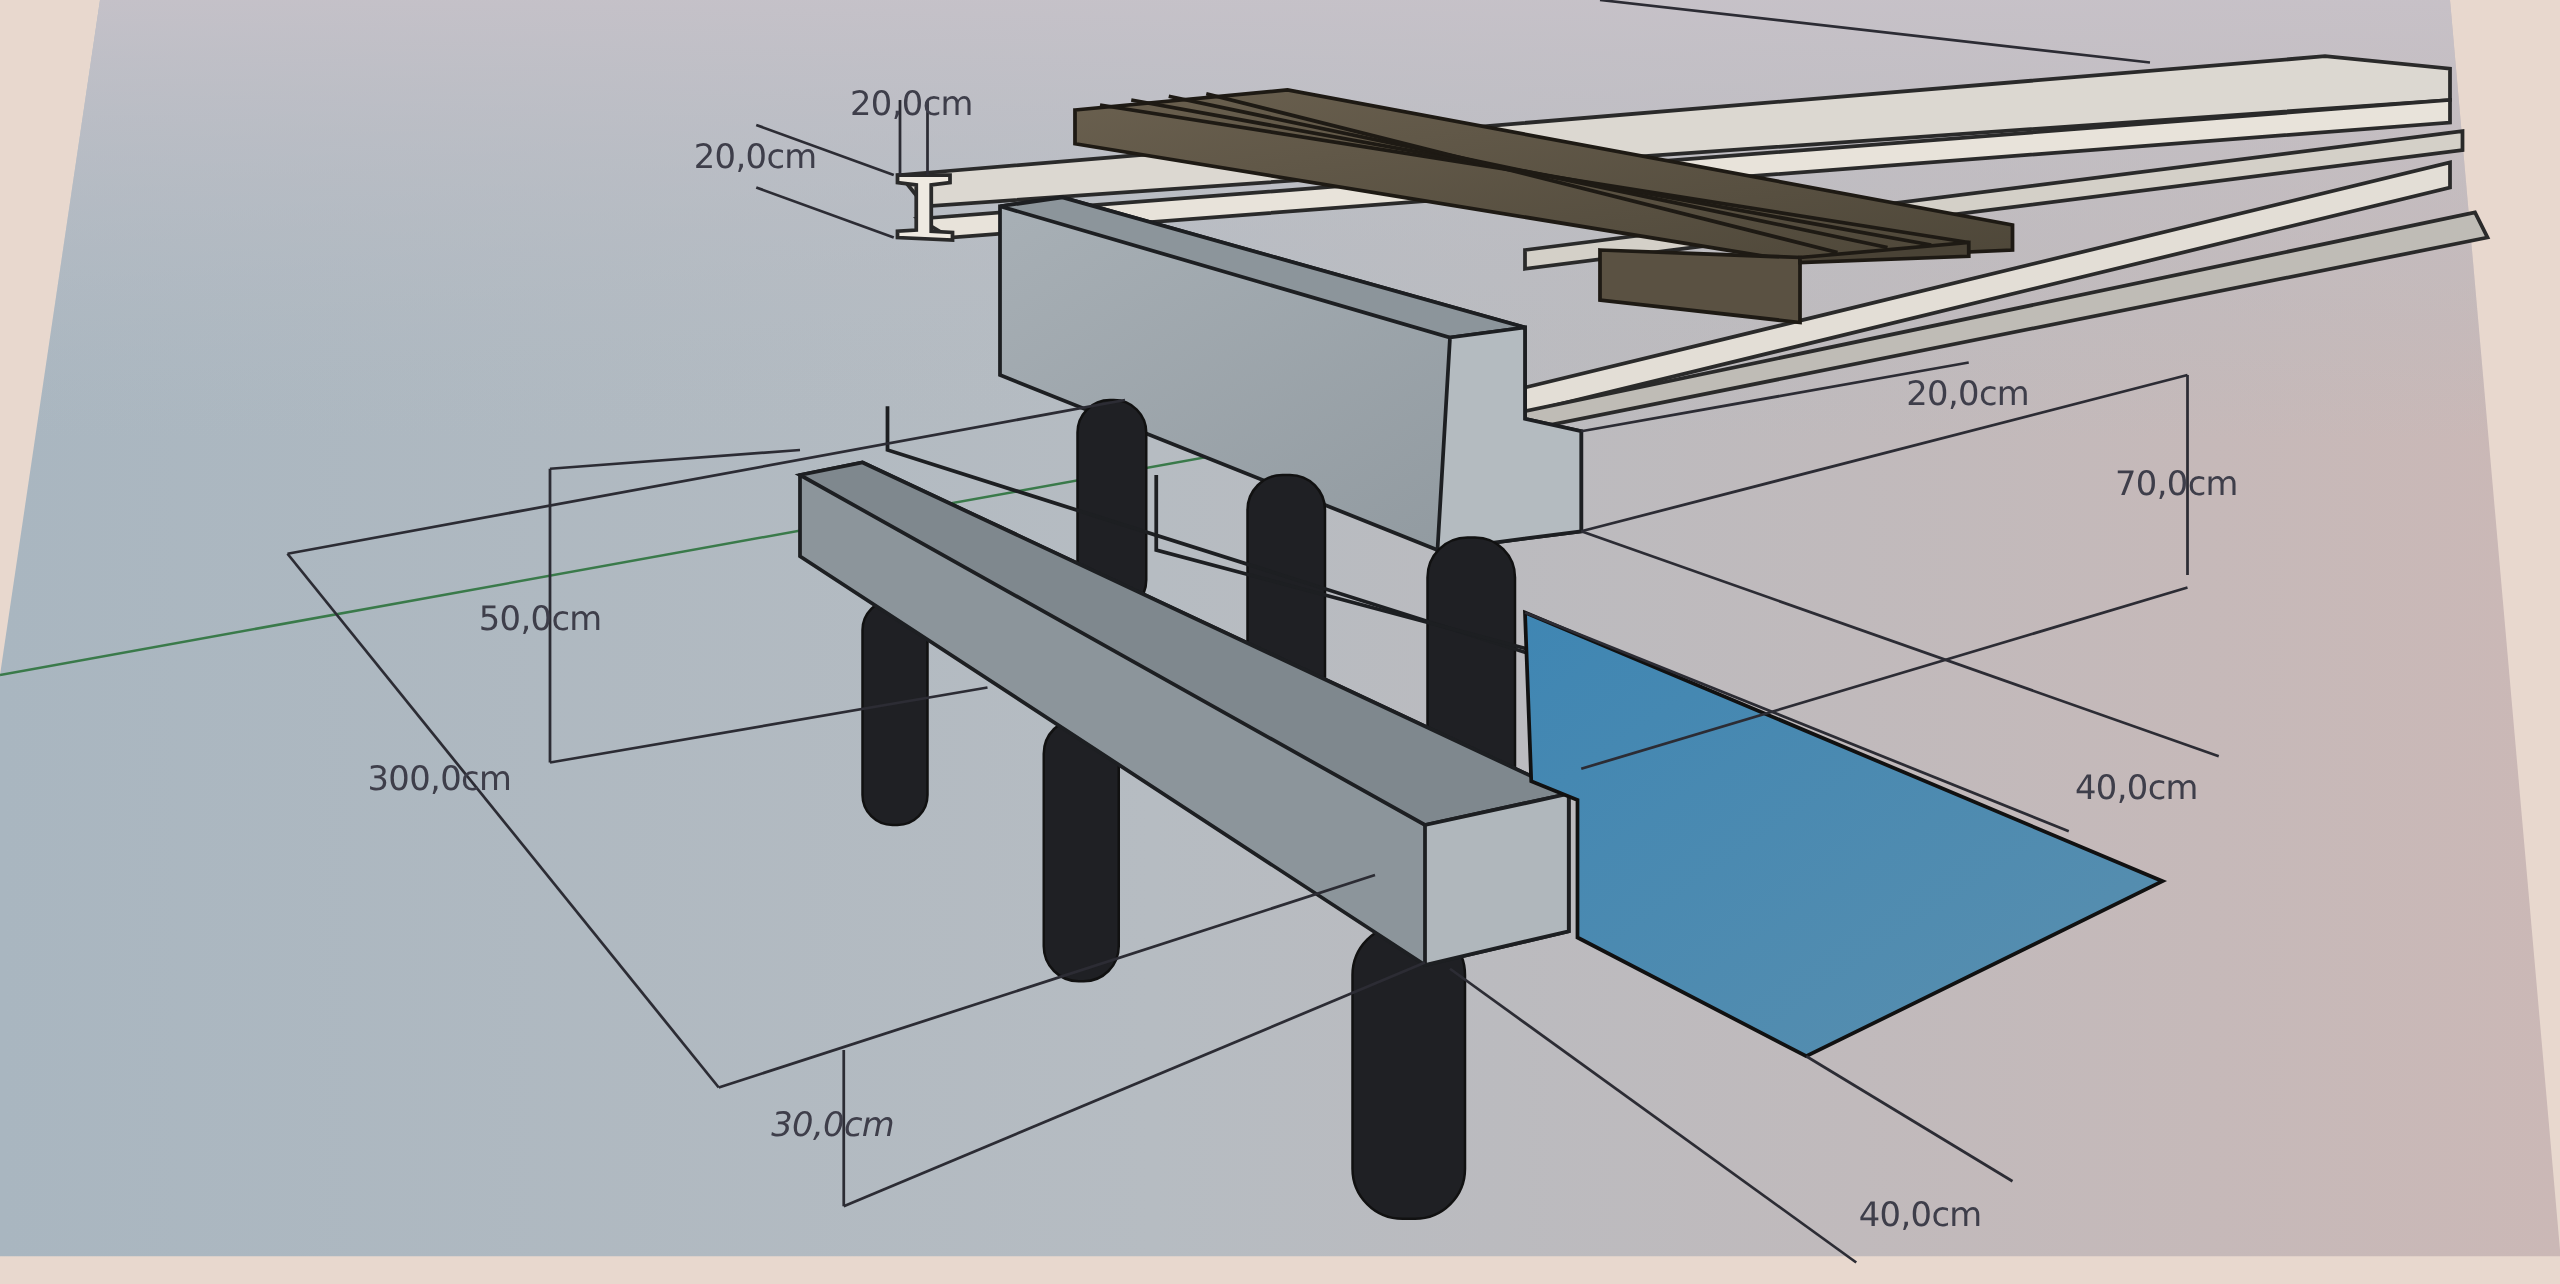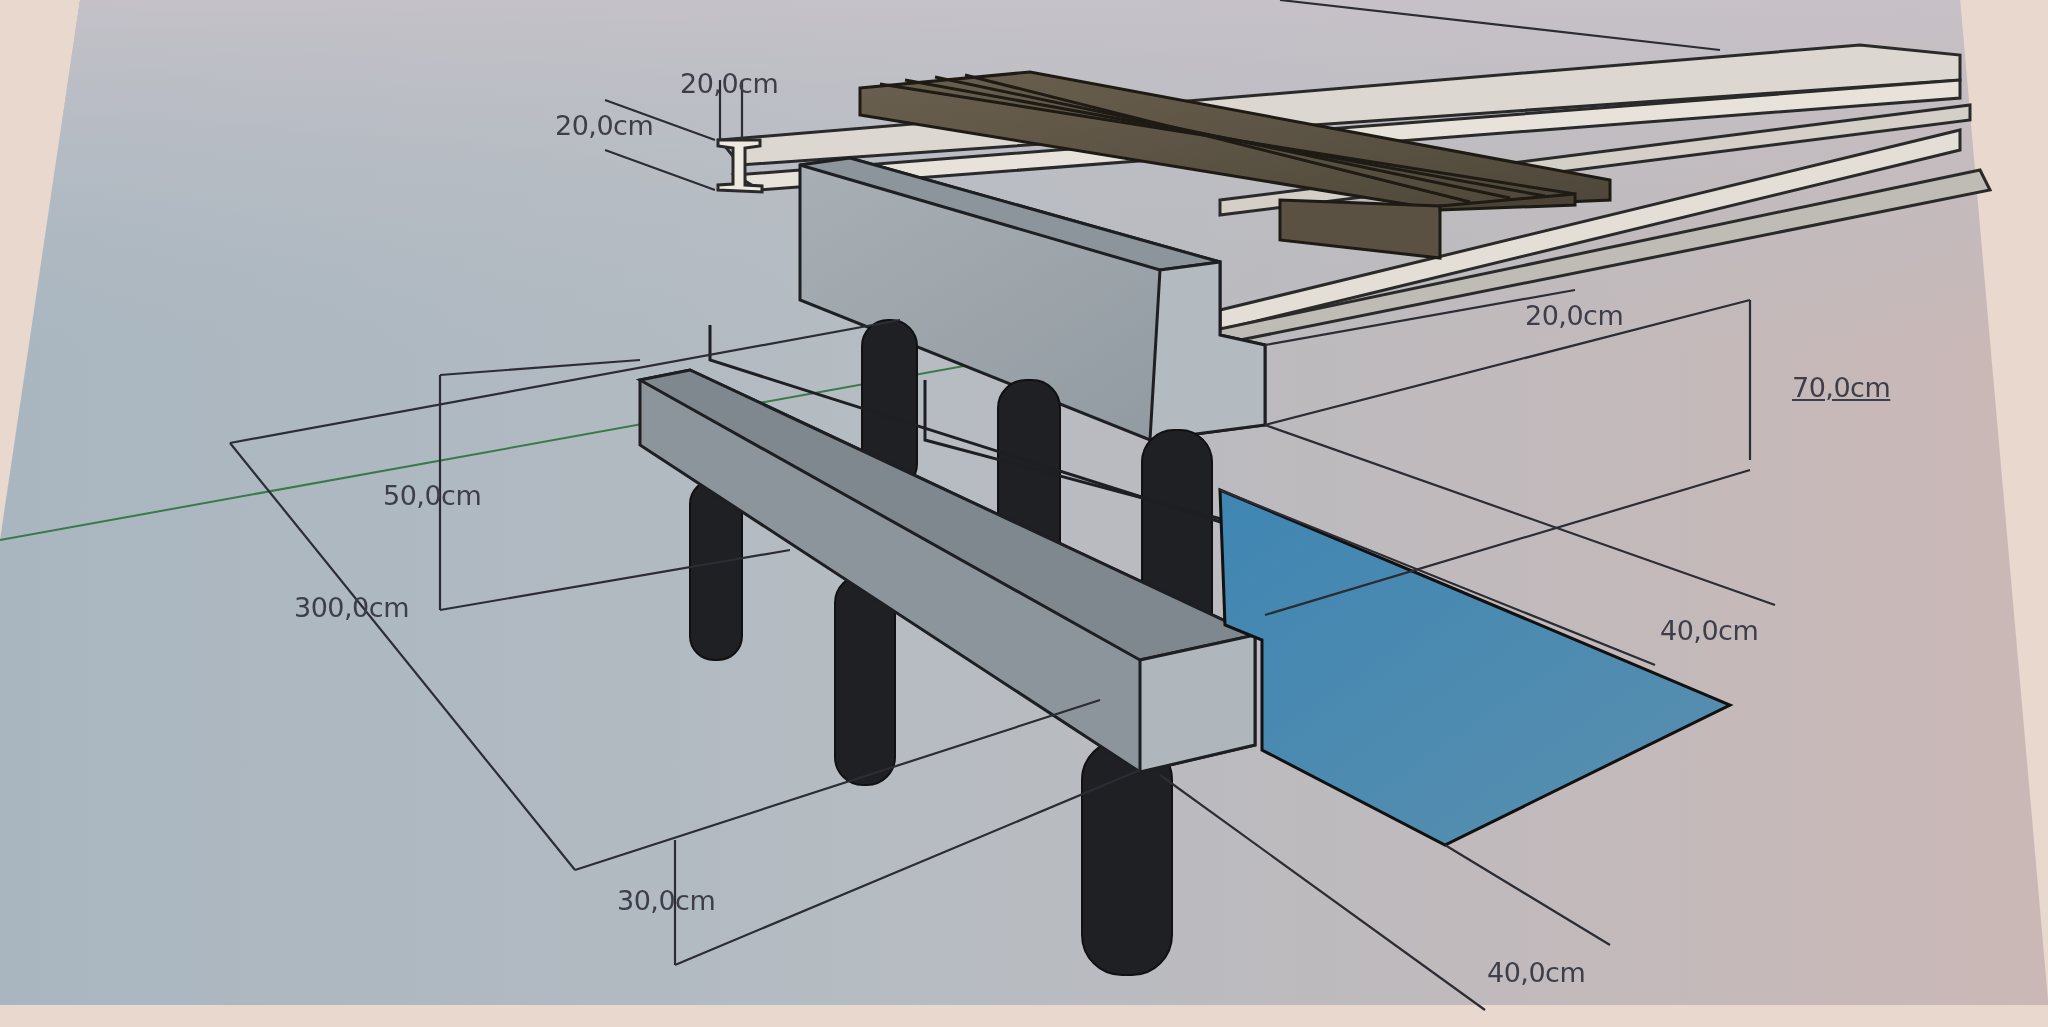--- a/index.html
+++ b/index.html
@@ -135,19 +135,19 @@
       <line x1="1445" y1="845" x2="1610" y2="945"></line>
 
       <line x1="1280" y1="0" x2="1720" y2="50"></line>
     </g>
   </svg>
 
   
   <span class="dim-label" style="left:680px; top:68px;">20,0cm</span>
   <span class="dim-label" style="left:555px; top:110px;">20,0cm</span>
   <span class="dim-label" style="left:1525px; top:300px;">20,0cm</span>
-  <span class="dim-label" style="left:1792px; top:372px;text-decoration:underline;">70,0cm</span>
+  <span class="dim-label" style="left:1692px; top:372px;">70,0cm</span>
   <span class="dim-label" style="left:1660px; top:615px;">40,0cm</span>
   <span class="dim-label" style="left:383px; top:480px;text-align:center;">50,0cm</span>
-  <span class="dim-label" style="left:294px; top:592px;">300,0cm</span>
-  <span class="dim-label" style="left:617px; top:885px;">30,0cm</span>
+  <span class="dim-label" style="left:294px; top:608px;">300,0cm</span>
+  <span class="dim-label" style="left:617px; top:885px;font-style:italic;">30,0cm</span>
   <span class="dim-label" style="left:1487px; top:957px;">40,0cm</span>
 </div>
 
 </body></html>

